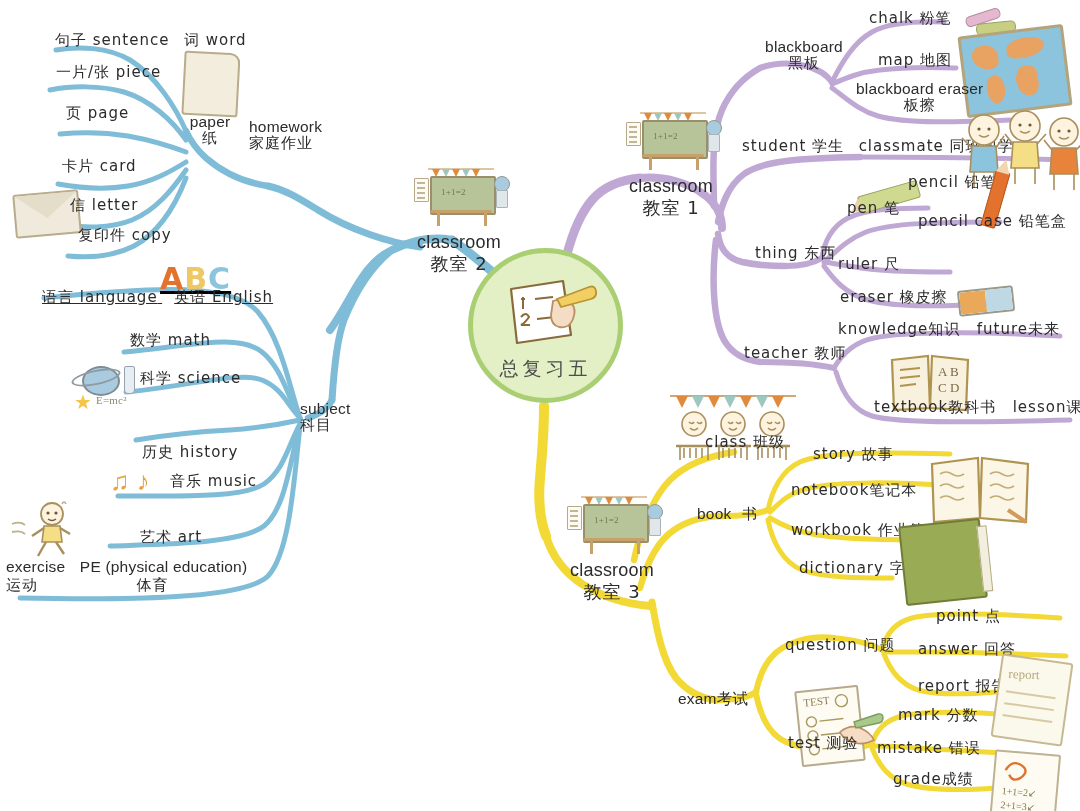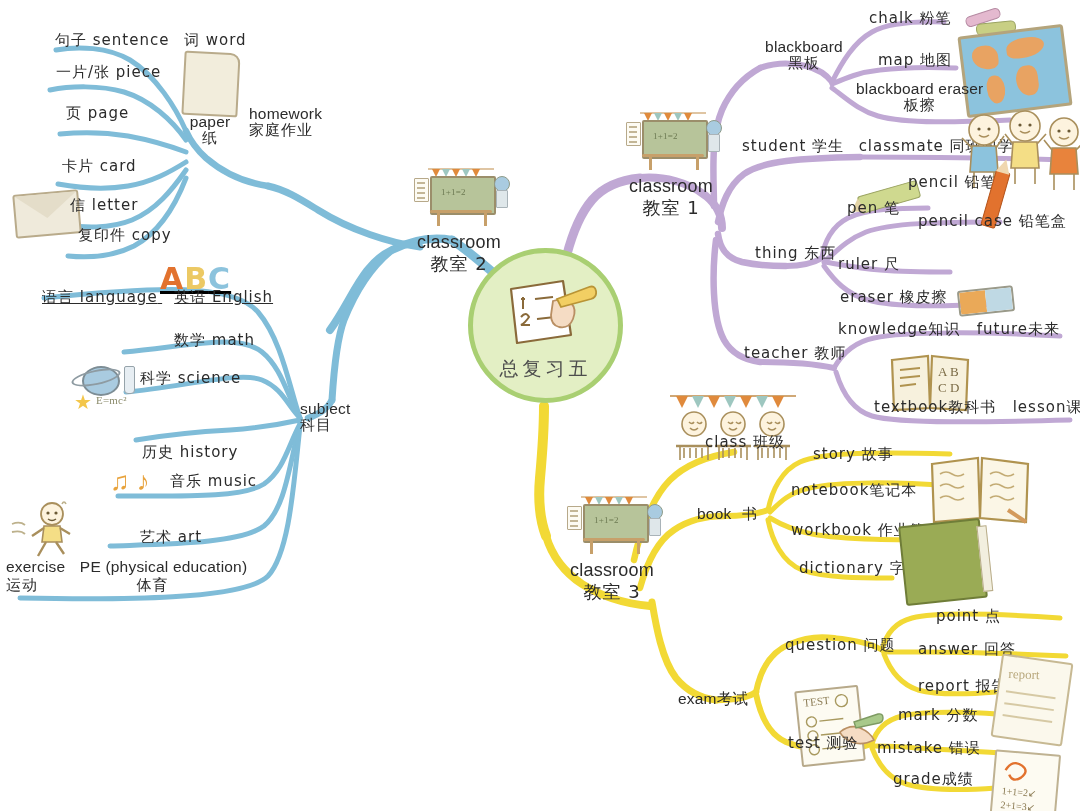--- a/index.html
+++ b/index.html
@@ -210,21 +210,21 @@
       <div class="board-legs"></div>
         <div class="leg l"></div>
         <div class="leg r"></div>
       <div class="globe"></div>
         <div class="globe-st"></div>
     </div>
     <div class="label-cls">classroom</div>
     <div class="label-cls cn">教室 2</div>
   </div>
 
-  <div class="node" style="left:249px;top:105px;">
+  <div class="node" style="left:249px;top:118px;">
     <div>homework</div>
     <div class="cn">家庭作业</div>
   </div>
 
   <div class="pic sheet" style="left:183px;top:52px;"></div>
   <div class="node ctr" style="left:178px;top:113px;width:64px;">
     <div>paper</div>
     <div class="cn">纸</div>
   </div>
 
@@ -244,21 +244,21 @@
     <div class="cn">科目</div>
   </div>
 
   <div class="pic abc" style="left:160px;top:261px;text-decoration:underline;">
     <span style="color:#e2722e">A</span><span style="color:#ecc964">B</span><span style="color:#8cc3dd">C</span>
   </div>
   <div class="node" style="left:42px;top:288px;text-decoration:underline;">
     <span class="cn">语言 language</span>
     <span class="cn" style="margin-left:12px;">英语 English</span>
   </div>
-  <div class="node cn" style="left:130px;top:332px;margin-left:44px;">数学 math</div>
+  <div class="node cn" style="left:130px;top:332px;">数学 math</div>
 
   <div class="pic" style="left:76px;top:362px;width:60px;height:42px;">
     <div class="planet" style="position:absolute;left:6px;top:4px;"></div>
     <div class="planet-ring"></div>
     <div class="tube" style="position:absolute;left:48px;top:4px;"></div>
   </div>
   <div class="star" style="position:absolute;left:74px;top:390px;">★</div>
   <div class="node mc2" style="left:96px;top:394px;">E=mc²</div>
   <div class="node cn" style="left:140px;top:370px;">科学 science</div>
 

